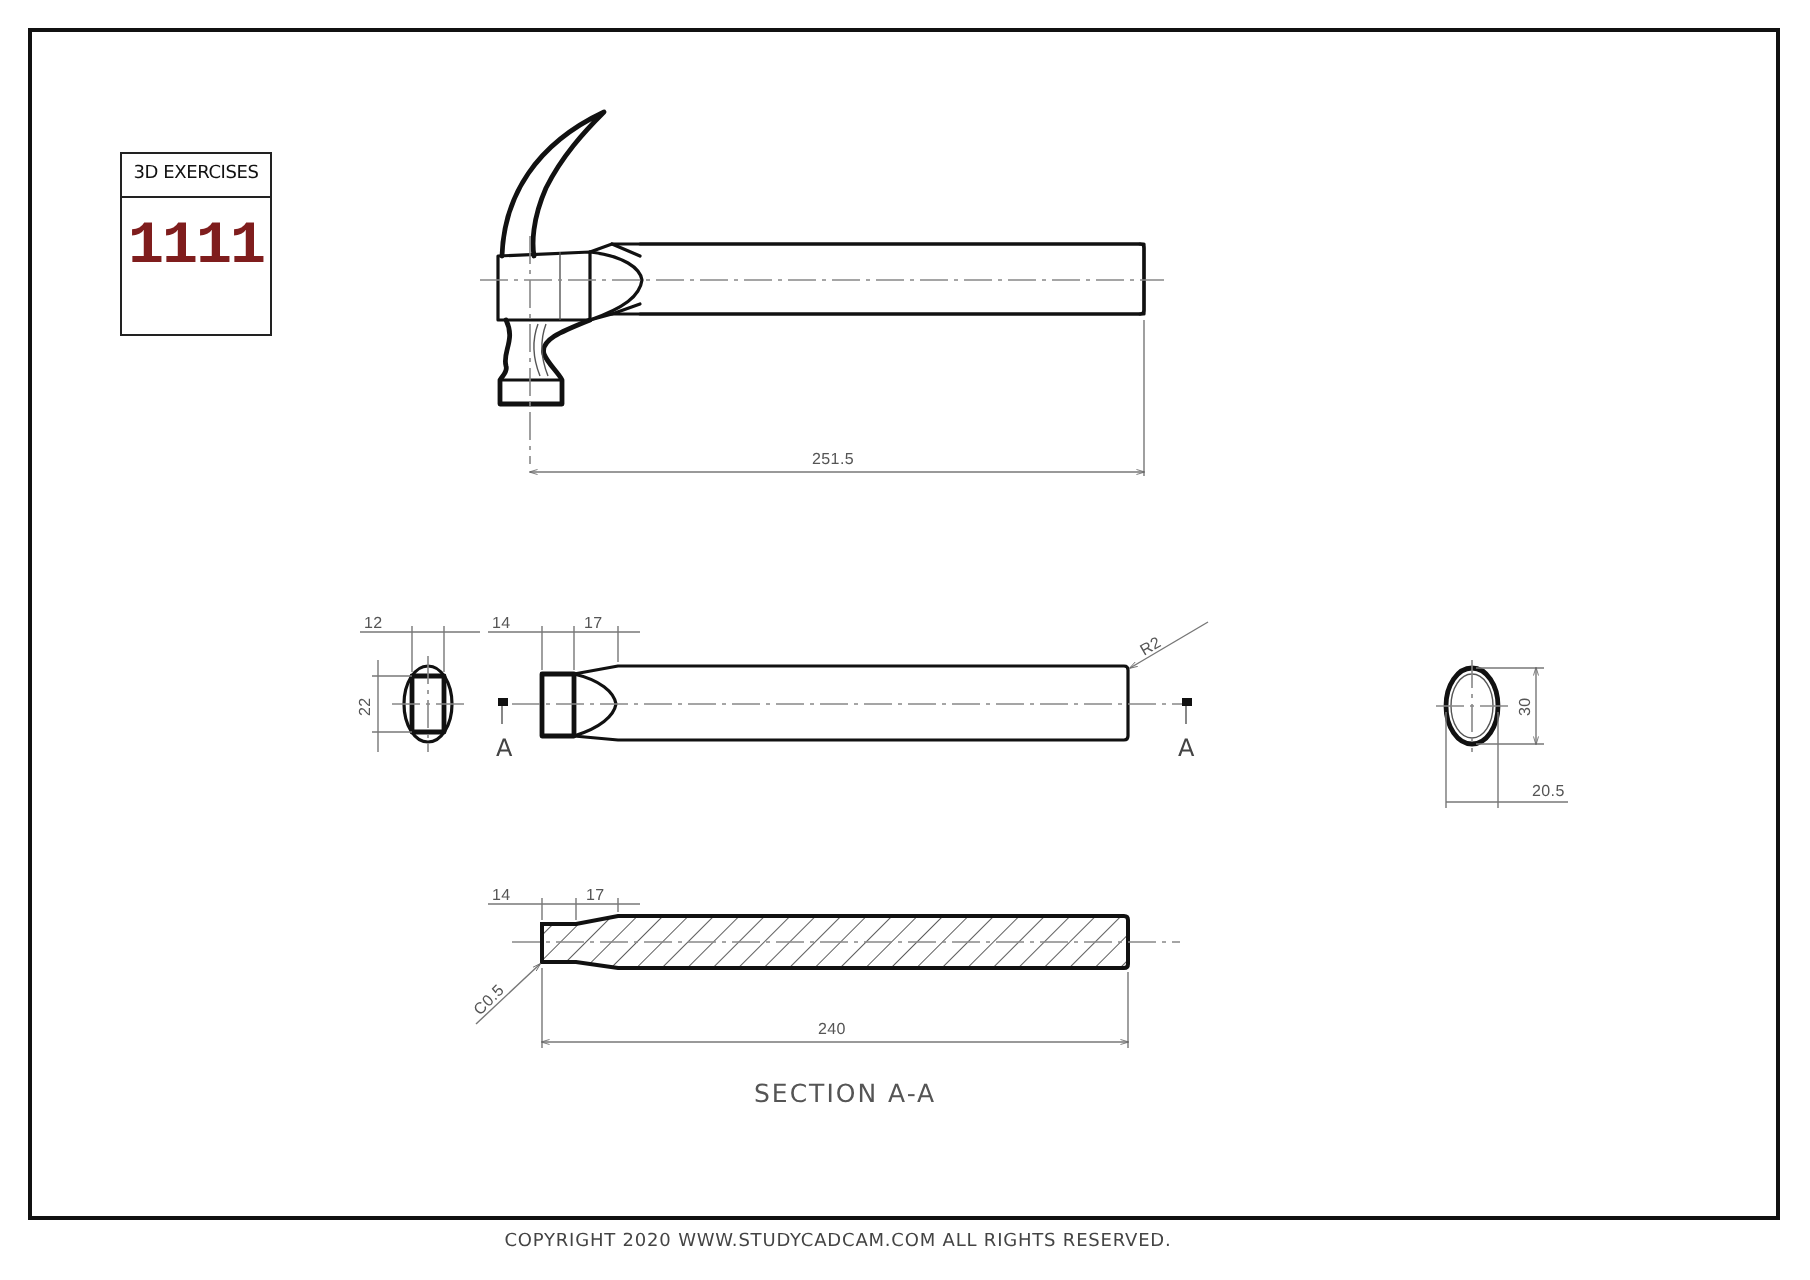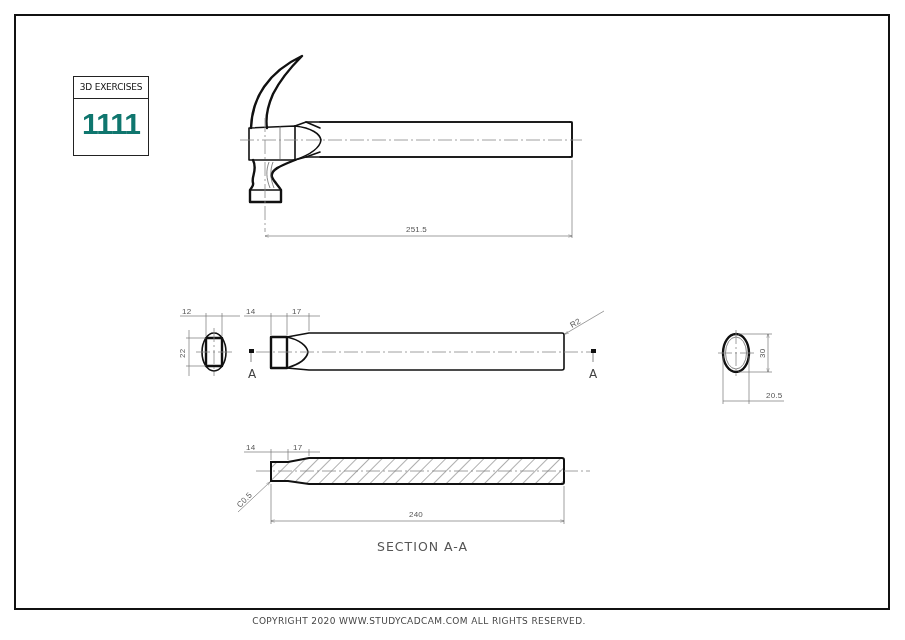--- a/index.html
+++ b/index.html
@@ -8,23 +8,23 @@
     svg { position: absolute; left: 0; top: 0; }
     .obj { fill: none; stroke: #111; stroke-width: 1.6; stroke-linejoin: round; stroke-linecap: round; }
     .thick { fill: none; stroke: #111; stroke-width: 2.4; stroke-linejoin: round; stroke-linecap: round; }
     .thin { fill: none; stroke: #555; stroke-width: 0.7; }
     .center { fill: none; stroke: #888; stroke-width: 0.8; stroke-dasharray: 14 3 2 3; }
     .dim { fill: none; stroke: #777; stroke-width: 0.7; }
     .dimtext { font-family: "Liberation Sans", sans-serif; font-size: 8px; fill: #555; letter-spacing: 0.2px; }
     .label-a { font-family: "DejaVu Sans", sans-serif; font-size: 12px; fill: #444; }
     .section-title { font-family: "DejaVu Sans", sans-serif; font-size: 12.5px; fill: #555; letter-spacing: 1px; }
     .footer { position: absolute; left: 0; top: 616px; width: 838px; text-align: center; font-family: "DejaVu Sans", sans-serif; font-size: 9px; color: #444; letter-spacing: 0.4px; }
-    .badge { position: absolute; left: 73px; top: 76px; width: 76px; height: 80px; border: 1.2px solid #222; box-sizing: border-box; background: #fff; }
+    .badge { position: absolute; left: 60px; top: 76px; width: 76px; height: 92px; border: 1.2px solid #222; box-sizing: border-box; background: #fff; }
     .badge-head { height: 21px; border-bottom: 1.2px solid #222; font-family: "DejaVu Sans", sans-serif; font-size: 9px; text-align: center; line-height: 21px; color: #111; letter-spacing: -0.2px; }
-    .badge-num { font-family: Liberation Sans, sans-serif; font-weight: bold; font-size: 30px; text-align: center; line-height: 50px; color: #0f766e; letter-spacing: -1px; }
+    .badge-num { font-family: Liberation Mono, monospace; font-weight: bold; font-size: 30px; text-align: center; line-height: 50px; color: #7f1d1d; letter-spacing: -1px; }
   </style>
 </head>
 <body>
 
 <div class="sheet">
   <svg width="905" height="640" viewBox="0 0 905 640">
     <defs>
       <pattern id="hatch" patternUnits="userSpaceOnUse" width="9" height="9" patternTransform="rotate(45)">
         <line x1="0" y1="0" x2="0" y2="9" stroke="#333" stroke-width="0.8"></line>
       </pattern>

